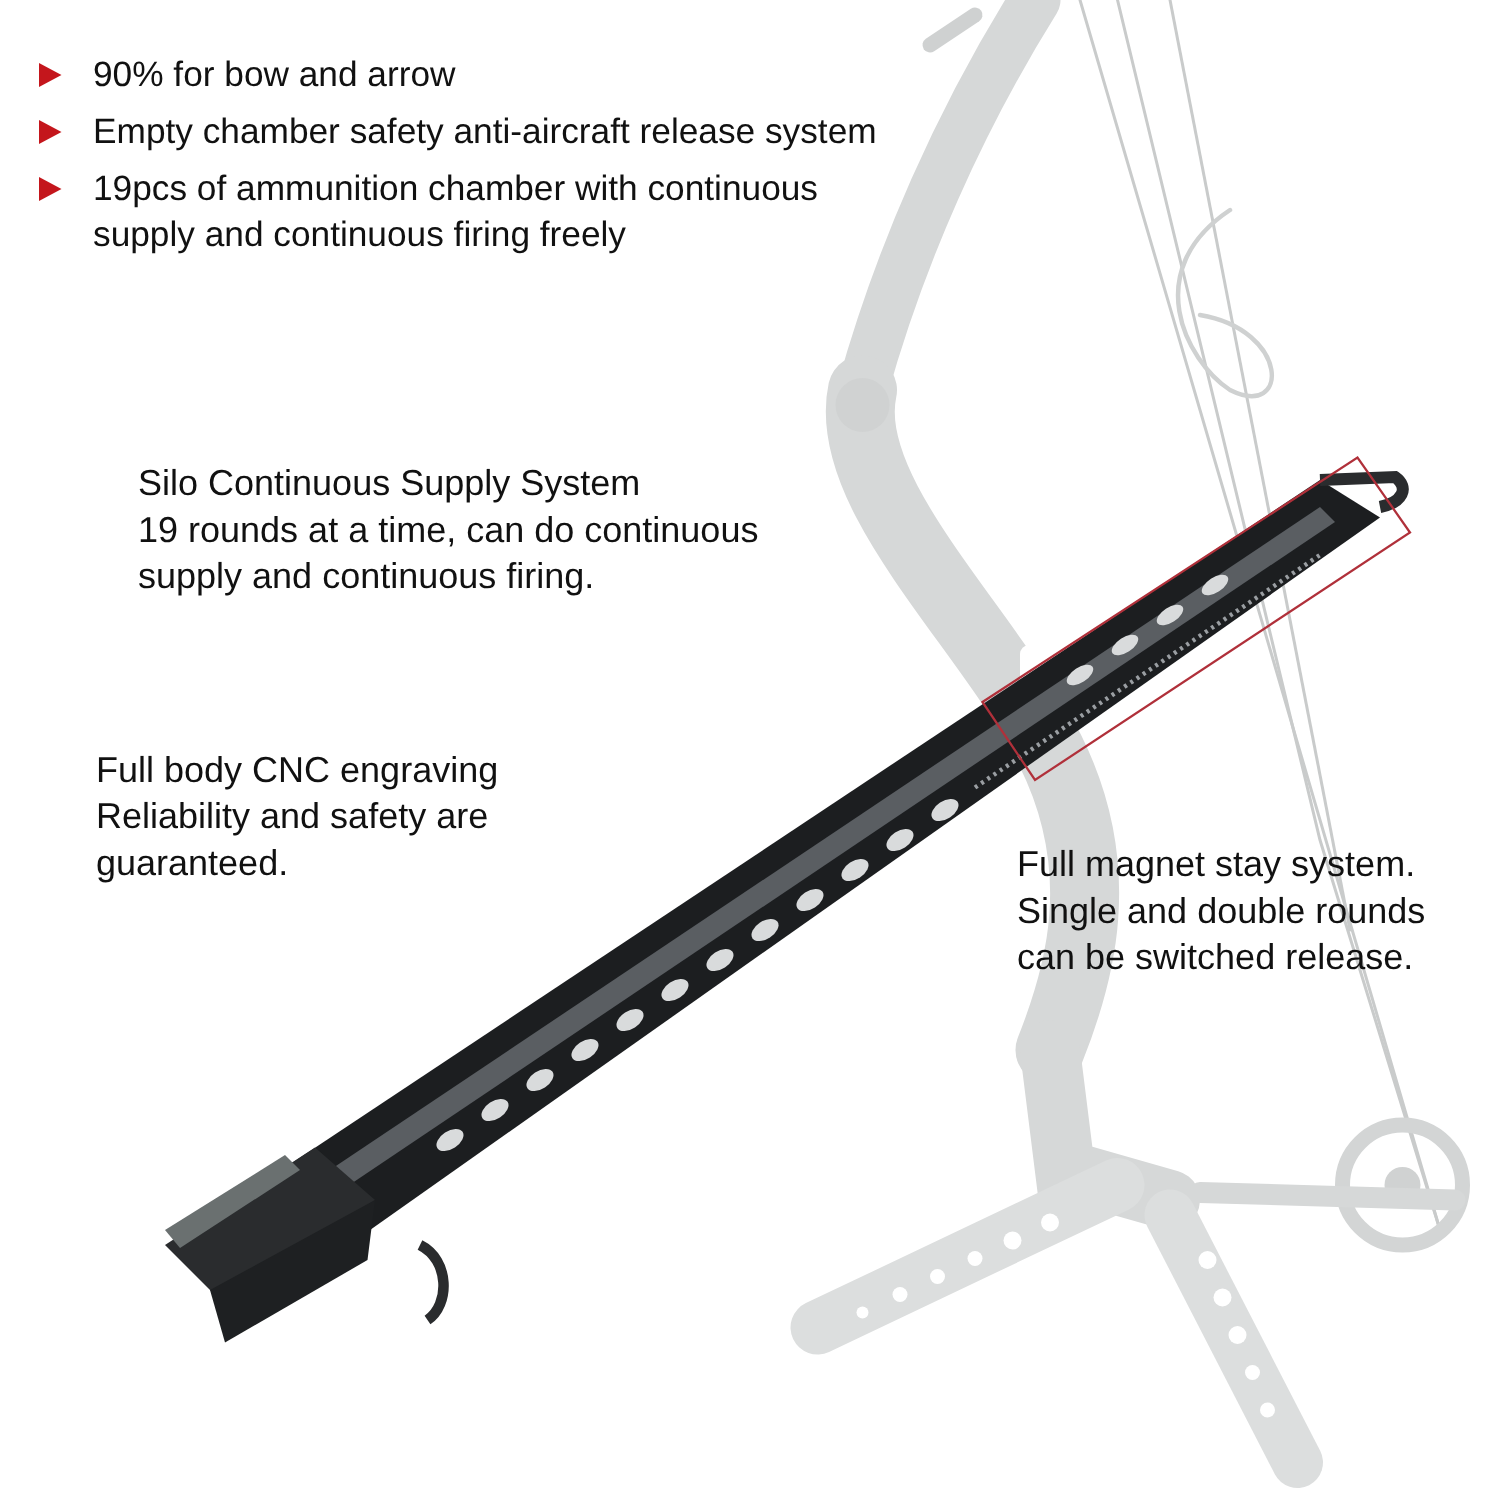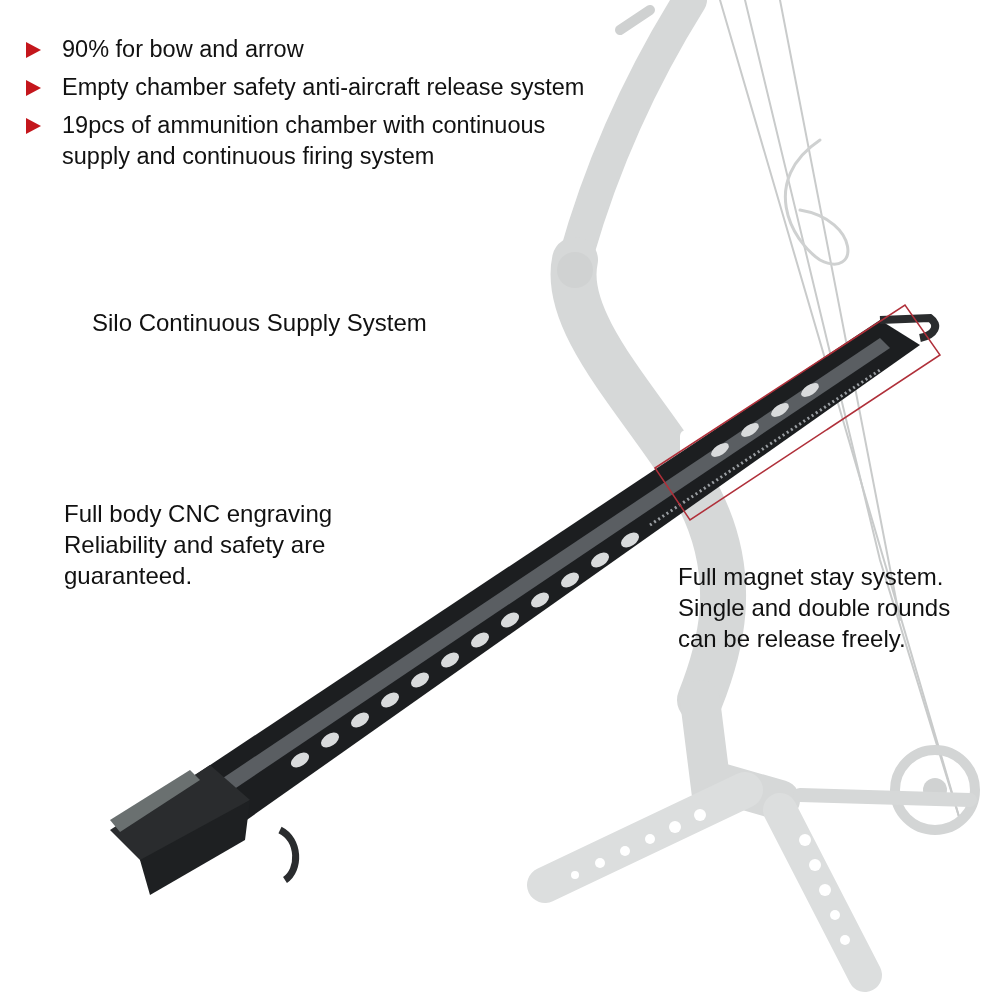--- a/index.html
+++ b/index.html
@@ -112,31 +112,33 @@
     <span class="arrow"></span>
     <span class="line">90% for bow and arrow</span>
   </li>
   <li class="bullet">
     <span class="arrow"></span>
     <span class="line">Empty chamber safety anti-aircraft release system</span>
   </li>
   <li class="bullet">
     <span class="arrow"></span>
     <span class="line">19pcs of ammunition chamber with continuous</span>
-    <span class="line">supply and continuous firing system</span>
+    <span class="line">supply and continuous firing freely</span>
   </li>
 </ul>
 
 <div class="caption" id="cap-silo">
   <span>Silo Continuous Supply System</span>
+  <span>19 rounds at a time, can do continuous</span>
+  <span>supply and continuous firing.</span>
 </div>
 
 <div class="caption" id="cap-cnc">
   <span>Full body CNC engraving</span>
   <span>Reliability and safety are</span>
   <span>guaranteed.</span>
 </div>
 
 <div class="caption" id="cap-magnet">
   <span>Full magnet stay system.</span>
   <span>Single and double rounds</span>
-  <span>can be release freely.</span>
+  <span>can be switched release.</span>
 </div>
 
 </body></html>

